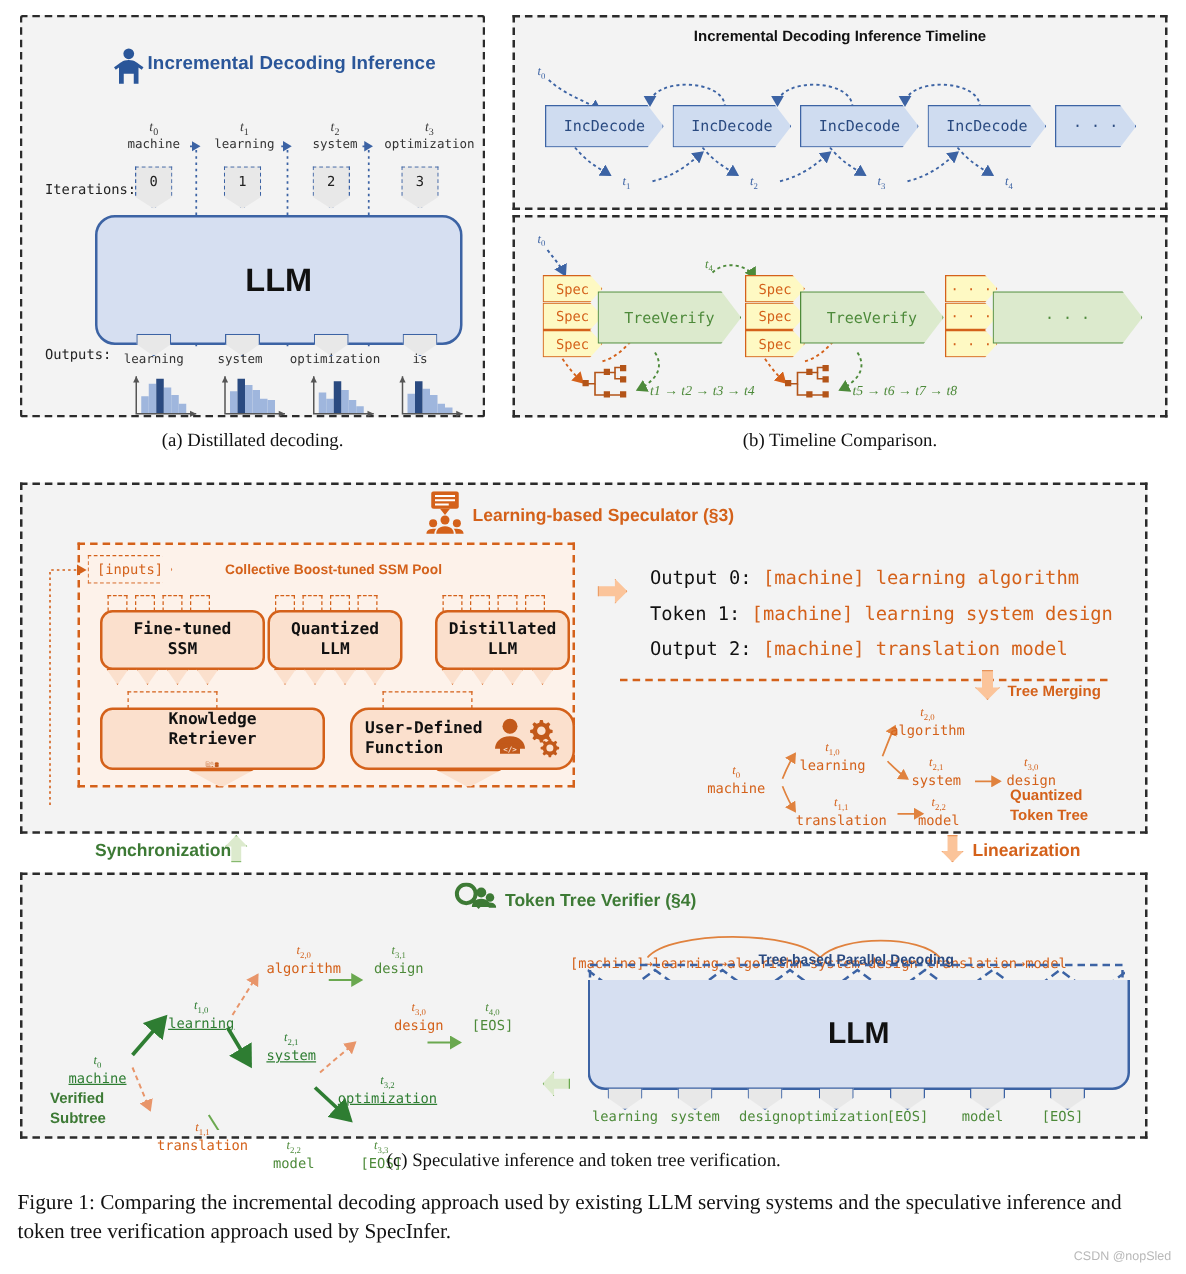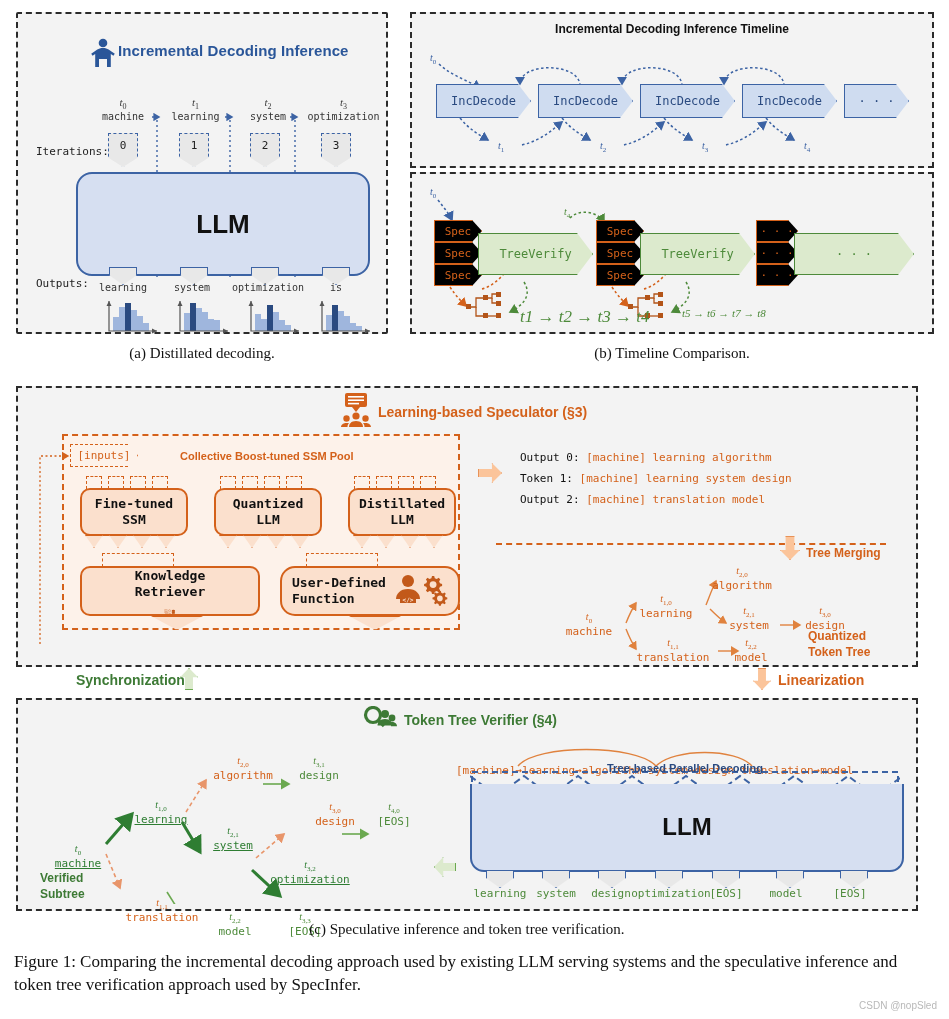--- a/index.html
+++ b/index.html
@@ -50,21 +50,21 @@
   #panelB{left:410px;top:12px;width:524px;height:156px;}
   #panelB2{left:410px;top:172px;width:524px;height:162px;}
   .bTitle{position:absolute;width:100%;text-align:center;top:8px;font-size:12px;font-weight:bold;color:#111;}
   .chev{
     position:absolute;box-sizing:border-box;background:#cfdcf0;border:1.6px solid #3c63a4;
     clip-path:polygon(0 0, calc(100% - 13px) 0, 100% 50%, calc(100% - 13px) 100%, 0 100%);
     display:flex;align-items:center;justify-content:center;
     font-family:"DejaVu Sans Mono", monospace;font-size:12px;color:#2a4a80;
   }
   .chevO{
-    position:absolute;box-sizing:border-box;background:#000000;border:1.6px solid #d4611a;
+    position:absolute;box-sizing:border-box;background:#fef9c3;border:1.6px solid #d4611a;
     clip-path:polygon(0 0, calc(100% - 10px) 0, 100% 50%, calc(100% - 10px) 100%, 0 100%);
     display:flex;align-items:center;justify-content:center;
     font-family:"DejaVu Sans Mono", monospace;font-size:11px;color:#d4611a;
   }
   .chevG{
     position:absolute;box-sizing:border-box;background:#dceacd;border:1.6px solid #4d8a3a;
     clip-path:polygon(0 0, calc(100% - 16px) 0, 100% 50%, calc(100% - 16px) 100%, 0 100%);
     display:flex;align-items:center;justify-content:center;
     font-family:"DejaVu Sans Mono", monospace;font-size:12px;color:#4d8a3a;
   }
@@ -84,21 +84,21 @@
   .poolLabel{position:absolute;font-size:11px;font-weight:bold;color:#d4611a;}
   .ssmBox{
     position:absolute;background:#fbe0cd;border:2px solid #d4611a;border-radius:10px;box-sizing:border-box;
     display:flex;flex-direction:column;align-items:center;justify-content:center;
     font-family:"DejaVu Sans Mono", monospace;font-size:13px;font-weight:bold;color:#111;line-height:1.25;
   }
   .capRow{position:absolute;display:flex;gap:6px;}
   .capUp{width:16px;height:13px;border:1.5px dashed #d4611a;border-bottom:none;box-sizing:border-box;}
   .capDn{width:18px;height:13px;background:#fbe0cd;border:1.5px solid #d4611a;box-sizing:border-box;
          clip-path:polygon(0 0,100% 0,50% 100%);}
-  .outline{position:absolute;font-family:"DejaVu Sans Mono", monospace;font-size:11px;}
+  .outline{position:absolute;font-family:"DejaVu Sans Mono", monospace;font-size:15px;}
   .orangeTxt{color:#d4611a;}
   .greenTxt{color:#4d8a3a;}
   .darkTxt{color:#111;}
   .node{position:absolute;text-align:center;font-family:"DejaVu Sans Mono", monospace;font-size:11px;}
   .node .tl{font-family:"Liberation Serif", serif;font-style:italic;font-size:10px;display:block;line-height:1;}
   .node .tl sub{font-style:normal;font-size:7px;}
   .capLabel{position:absolute;width:100%;text-align:center;
     font-family:"Liberation Serif", serif;font-size:15px;color:#111;}
   #figcap{
     position:absolute;left:14px;top:951px;width:920px;
@@ -340,21 +340,21 @@
     <g fill="#b35418">
       <rect x="2" y="12" width="5" height="5"></rect>
         <rect x="19" y="3" width="5" height="5"></rect>
       <rect x="19" y="21" width="5" height="5"></rect>
         <rect x="32" y="0" width="5" height="5"></rect>
       <rect x="32" y="9" width="5" height="5"></rect>
         <rect x="32" y="21" width="5" height="5"></rect>
     </g>
   </svg>
 
-  <div class="tmarkG" style="left:108px;top:133px;font-size:17px;">t1 → t2 → t3 → t4</div>
+  <div class="tmarkG" style="left:108px;top:133px;font-size:11px;">t1 → t2 → t3 → t4</div>
   <div class="tmarkG" style="left:270px;top:133px;font-size:11px;">t5 → t6 → t7 → t8</div>
 </div>
 
 <div class="capLabel" style="left:16px;top:345px;width:372px;">(a) Distillated decoding.</div>
 <div class="capLabel" style="left:410px;top:345px;width:524px;">(b) Timeline Comparison.</div>
 
 <div class="panel dashed" id="panelC_top">
 
   <svg style="position:absolute;left:323px;top:5px;width:30px;height:36px;" viewBox="0 0 30 36">
     <rect x="4" y="0" width="22" height="14" rx="2" fill="#d4611a"></rect>
@@ -388,21 +388,21 @@
       </defs>
     <path d="M22 256 L22 68 L50 68" stroke="#d4611a" stroke-width="1.3" fill="none" stroke-dasharray="2,2.5" marker-end="url(#co)"></path>
   </svg>
 
   <div class="capRow" style="left:68px;top:88px;">
     <div class="capUp"></div>
       <div class="capUp"></div>
     <div class="capUp"></div>
       <div class="capUp"></div>
   </div>
-  <div class="ssmBox" style="left:62px;top:100px;width:108px;height:48px;">
+  <div class="ssmBox" style="left:62px;top:100px;width:132px;height:48px;">
     <span>Fine-tuned</span>
     <span>SSM</span>
   </div>
   <div class="capRow" style="left:67px;top:147px;">
     <div class="capDn"></div>
       <div class="capDn"></div>
     <div class="capDn"></div>
       <div class="capDn"></div>
   </div>
 

